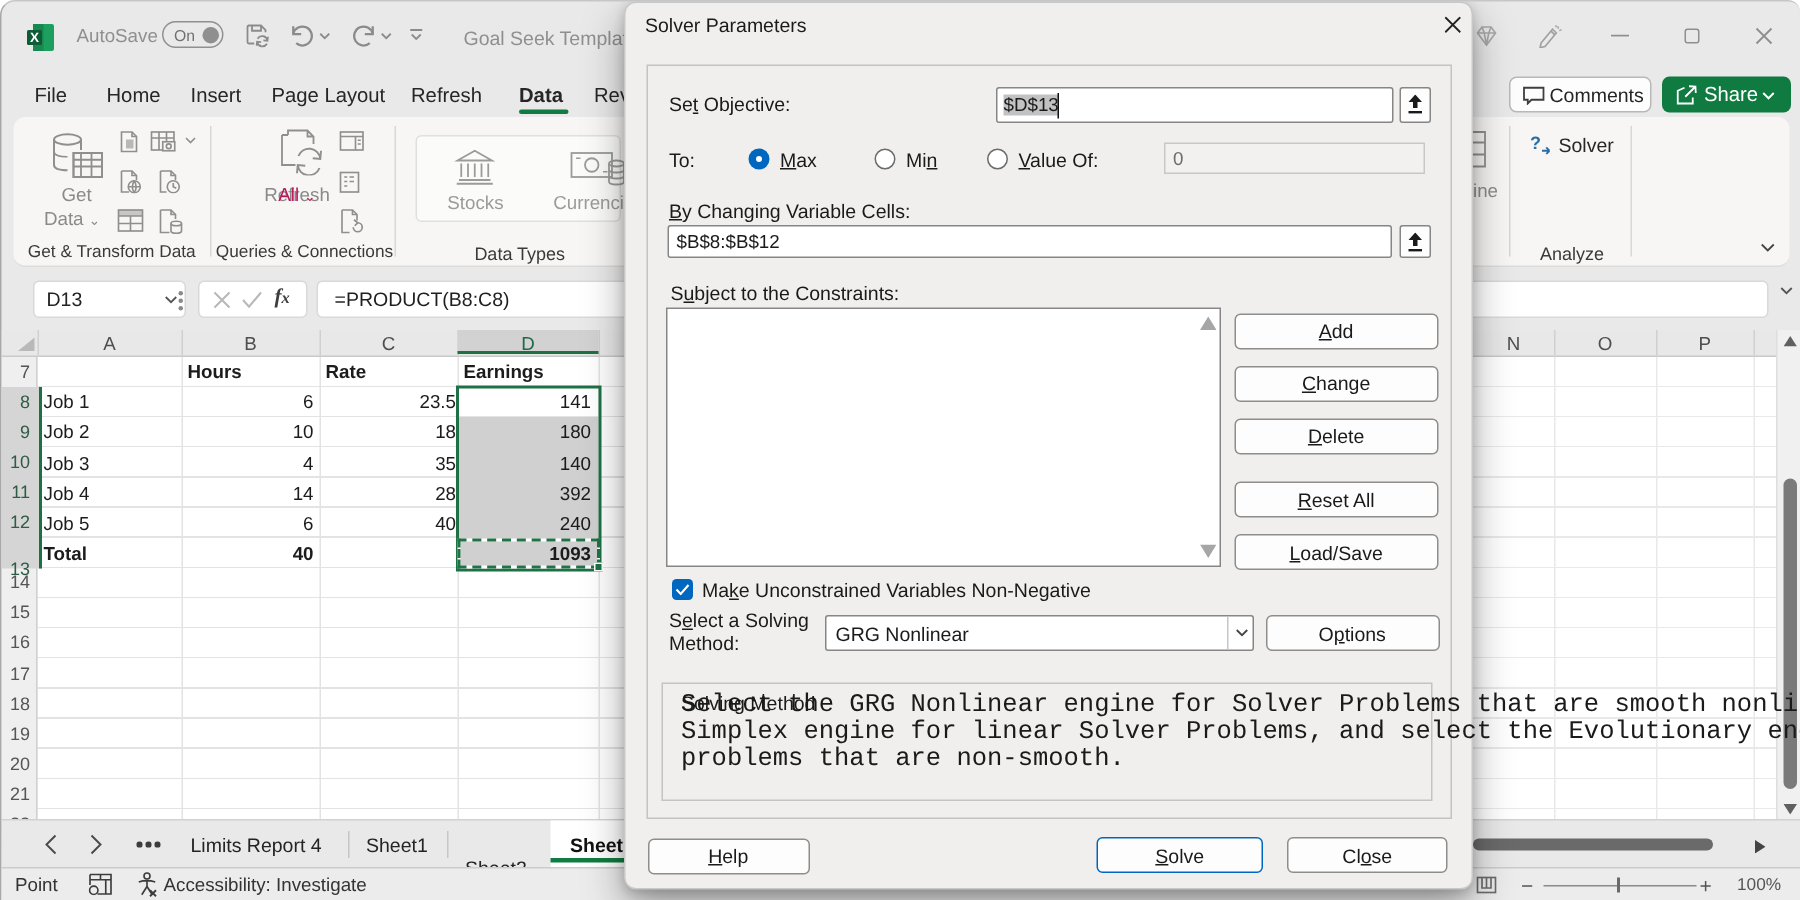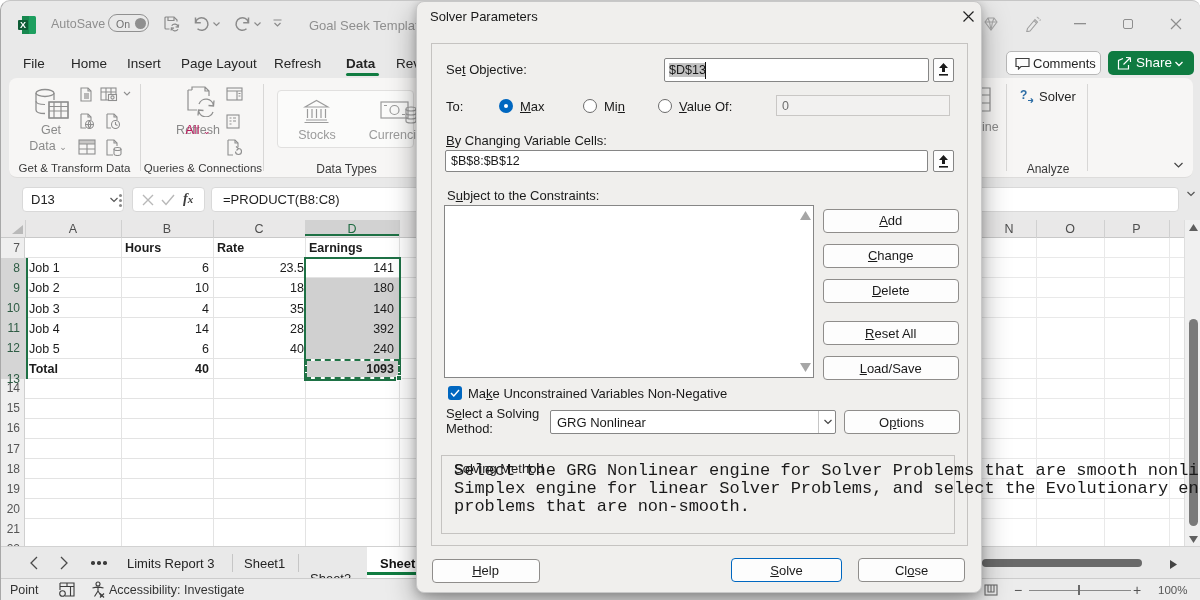--- a/index.html
+++ b/index.html
@@ -372,21 +372,21 @@
   <div class="abs" id="tabbar" style="left:0;top:545px;width:1200px;height:32px;background:#e9e9e9;border-top:1px solid #d2d2d2;">
     <svg class="abs" style="left:28px;top:9px;" width="9" height="14" viewBox="0 0 9 14" fill="none" stroke="#4a4a4a" stroke-width="1.3">
         <path d="M8 1 L2 7 L8 13"></path>
       </svg>
     <svg class="abs" style="left:59px;top:9px;" width="9" height="14" viewBox="0 0 9 14" fill="none" stroke="#4a4a4a" stroke-width="1.3">
         <path d="M1 1 L7 7 L1 13"></path>
       </svg>
     <div class="abs" style="left:90px;top:14px;width:3.5px;height:3.5px;border-radius:50%;background:#3c3c3c;"></div>
     <div class="abs" style="left:96px;top:14px;width:3.5px;height:3.5px;border-radius:50%;background:#3c3c3c;"></div>
     <div class="abs" style="left:102px;top:14px;width:3.5px;height:3.5px;border-radius:50%;background:#3c3c3c;"></div>
-    <div class="abs" style="left:126px;top:9px;font-size:13px;color:#242424;">Limits Report 3</div>
+    <div class="abs" style="left:126px;top:9px;font-size:13px;color:#242424;">Limits Report 4</div>
     <div class="abs" style="left:231px;top:7px;width:1px;height:18px;background:#c6c6c6;"></div>
     <div class="abs" style="left:243px;top:9px;font-size:13px;color:#242424;">Sheet1</div>
     <div class="abs" style="left:297px;top:7px;width:1px;height:18px;background:#c6c6c6;"></div>
     <div class="abs" style="left:309px;top:24px;font-size:13px;color:#242424;">Sheet2</div>
     <div class="abs" style="left:366px;top:0px;width:49px;height:31px;background:#ffffff;"></div>
     <div class="abs" style="left:379px;top:9px;font-size:13px;font-weight:bold;color:#111;">Sheet</div>
     <div class="abs" style="left:366px;top:25px;width:49px;height:2.5px;background:#107c41;"></div>
 
     <div class="abs" style="left:981px;top:12px;width:160px;height:8px;background:#6a6a6a;border-radius:4px;"></div>
     <svg class="abs" style="left:1169px;top:13px;" width="7" height="9" viewBox="0 0 7 9">

